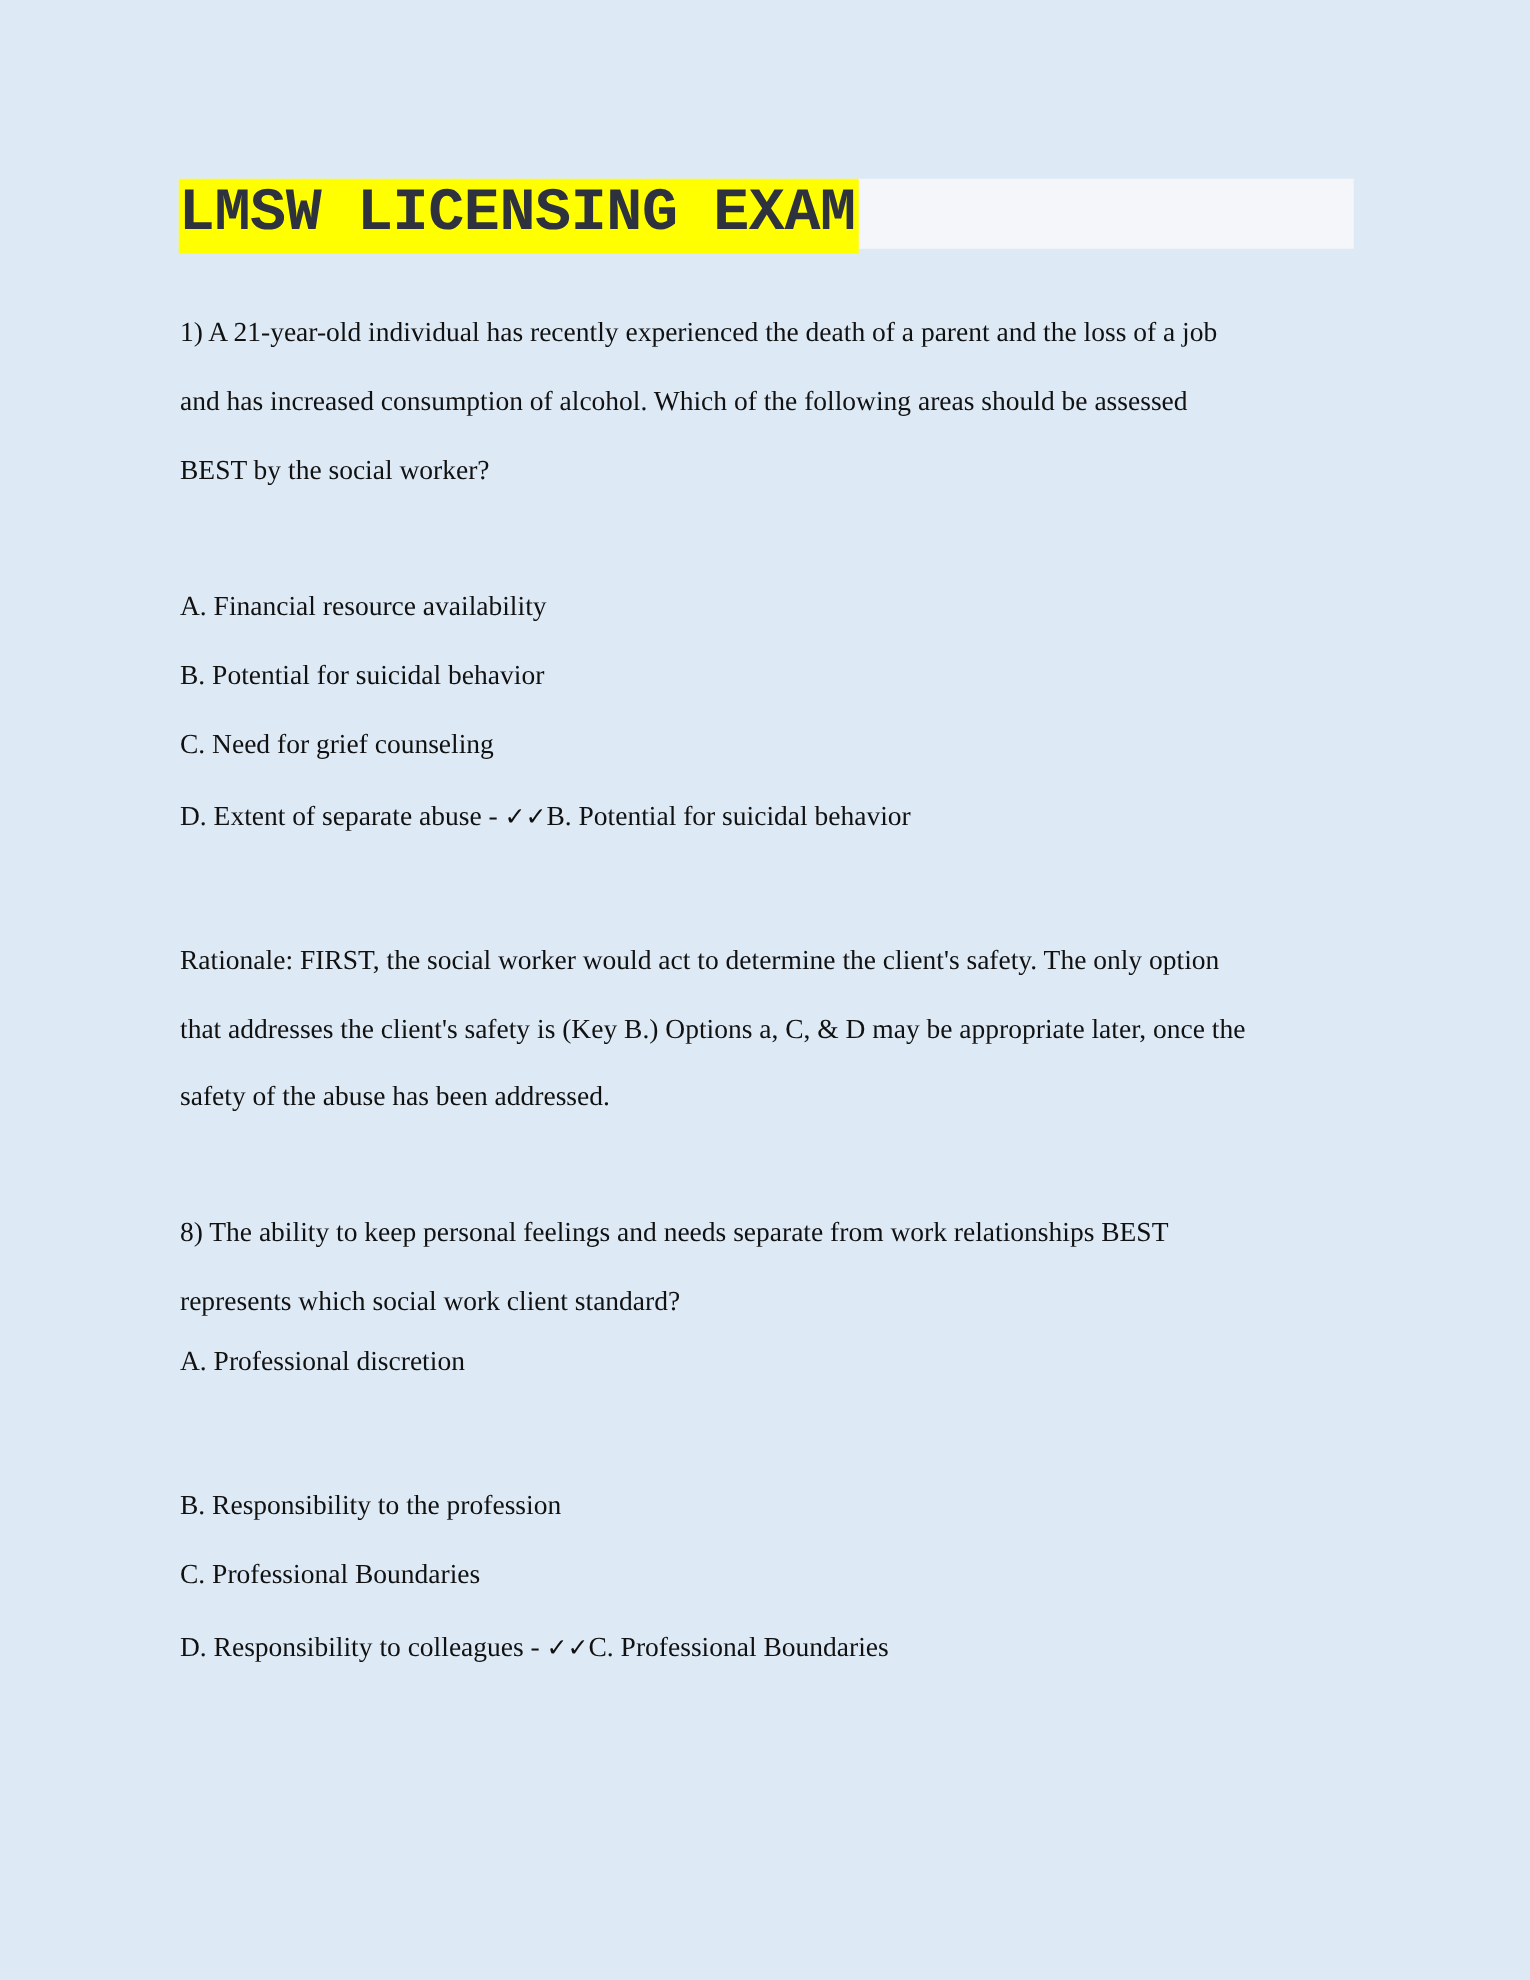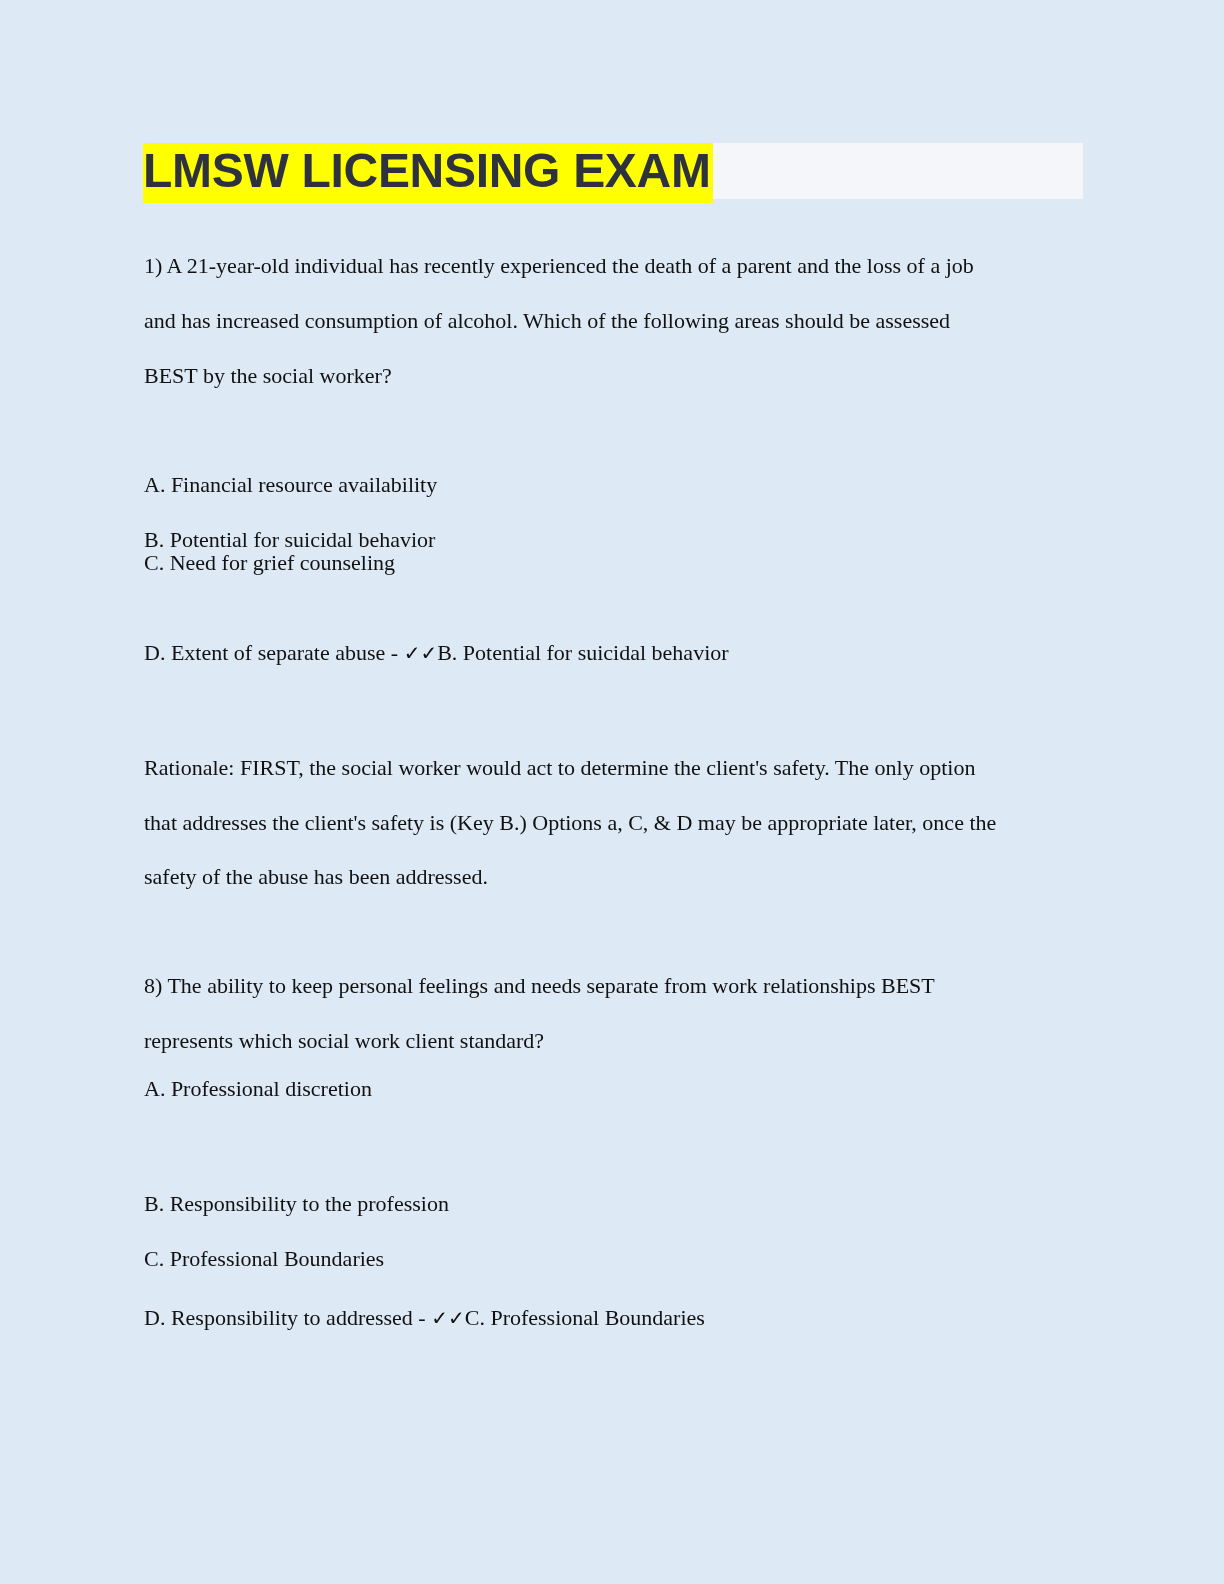--- a/index.html
+++ b/index.html
@@ -13,21 +13,21 @@
   }
   .title-bar {
     position: absolute; left: 143px; top: 143px;
     width: 940px; height: 56px;
     background: #f4f6fa;
   }
   .title {
     position: absolute; left: 143px; top: 143px;
     height: 60px; line-height: 56px;
     background: #ffff00;
-    font-family: Liberation Sans, sans-serif;
+    font-family: Liberation Mono, monospace;
     font-weight: bold; font-size: 48px;
     color: #2e323e;
     padding-right: 2px;
     letter-spacing: -0.3px;
     white-space: nowrap;
   }
   .line {
     position: absolute; left: 144px;
     font-size: 22px; white-space: nowrap;
   }
@@ -39,29 +39,29 @@
 <div class="title-bar"></div>
 <div class="title">LMSW LICENSING EXAM</div>
 
 <div>
   <div class="line" style="top:253px">1) A 21-year-old individual has recently experienced the death of a parent and the loss of a job</div>
   <div class="line" style="top:308px">and has increased consumption of alcohol. Which of the following areas should be assessed</div>
   <div class="line" style="top:363px">BEST by the social worker?</div>
 
   <div class="line" style="top:472px">A. Financial resource availability</div>
   <div class="line" style="top:527px">B. Potential for suicidal behavior</div>
-  <div class="line" style="top:550px">C. Need for grief counseling</div>
+  <div class="line" style="top:582px">C. Need for grief counseling</div>
   <div class="line" style="top:640px"><span>D. Extent of separate abuse - </span><span class="check">✓✓</span><span>B. Potential for suicidal behavior</span></div>
 
   <div class="line" style="top:755px">Rationale: FIRST, the social worker would act to determine the client's safety. The only option</div>
   <div class="line" style="top:810px">that addresses the client's safety is (Key B.) Options a, C, &amp; D may be appropriate later, once the</div>
   <div class="line" style="top:864px">safety of the abuse has been addressed.</div>
 </div>
 
 <div>
   <div class="line" style="top:973px">8) The ability to keep personal feelings and needs separate from work relationships BEST</div>
   <div class="line" style="top:1028px">represents which social work client standard?</div>
 
   <div class="line" style="top:1076px">A. Professional discretion</div>
   <div class="line" style="top:1191px">B. Responsibility to the profession</div>
   <div class="line" style="top:1246px">C. Professional Boundaries</div>
-  <div class="line" style="top:1305px"><span>D. Responsibility to addressed - </span><span class="check">✓✓</span><span>C. Professional Boundaries</span></div>
+  <div class="line" style="top:1305px"><span>D. Responsibility to colleagues - </span><span class="check">✓✓</span><span>C. Professional Boundaries</span></div>
 </div>
 
 </body></html>

